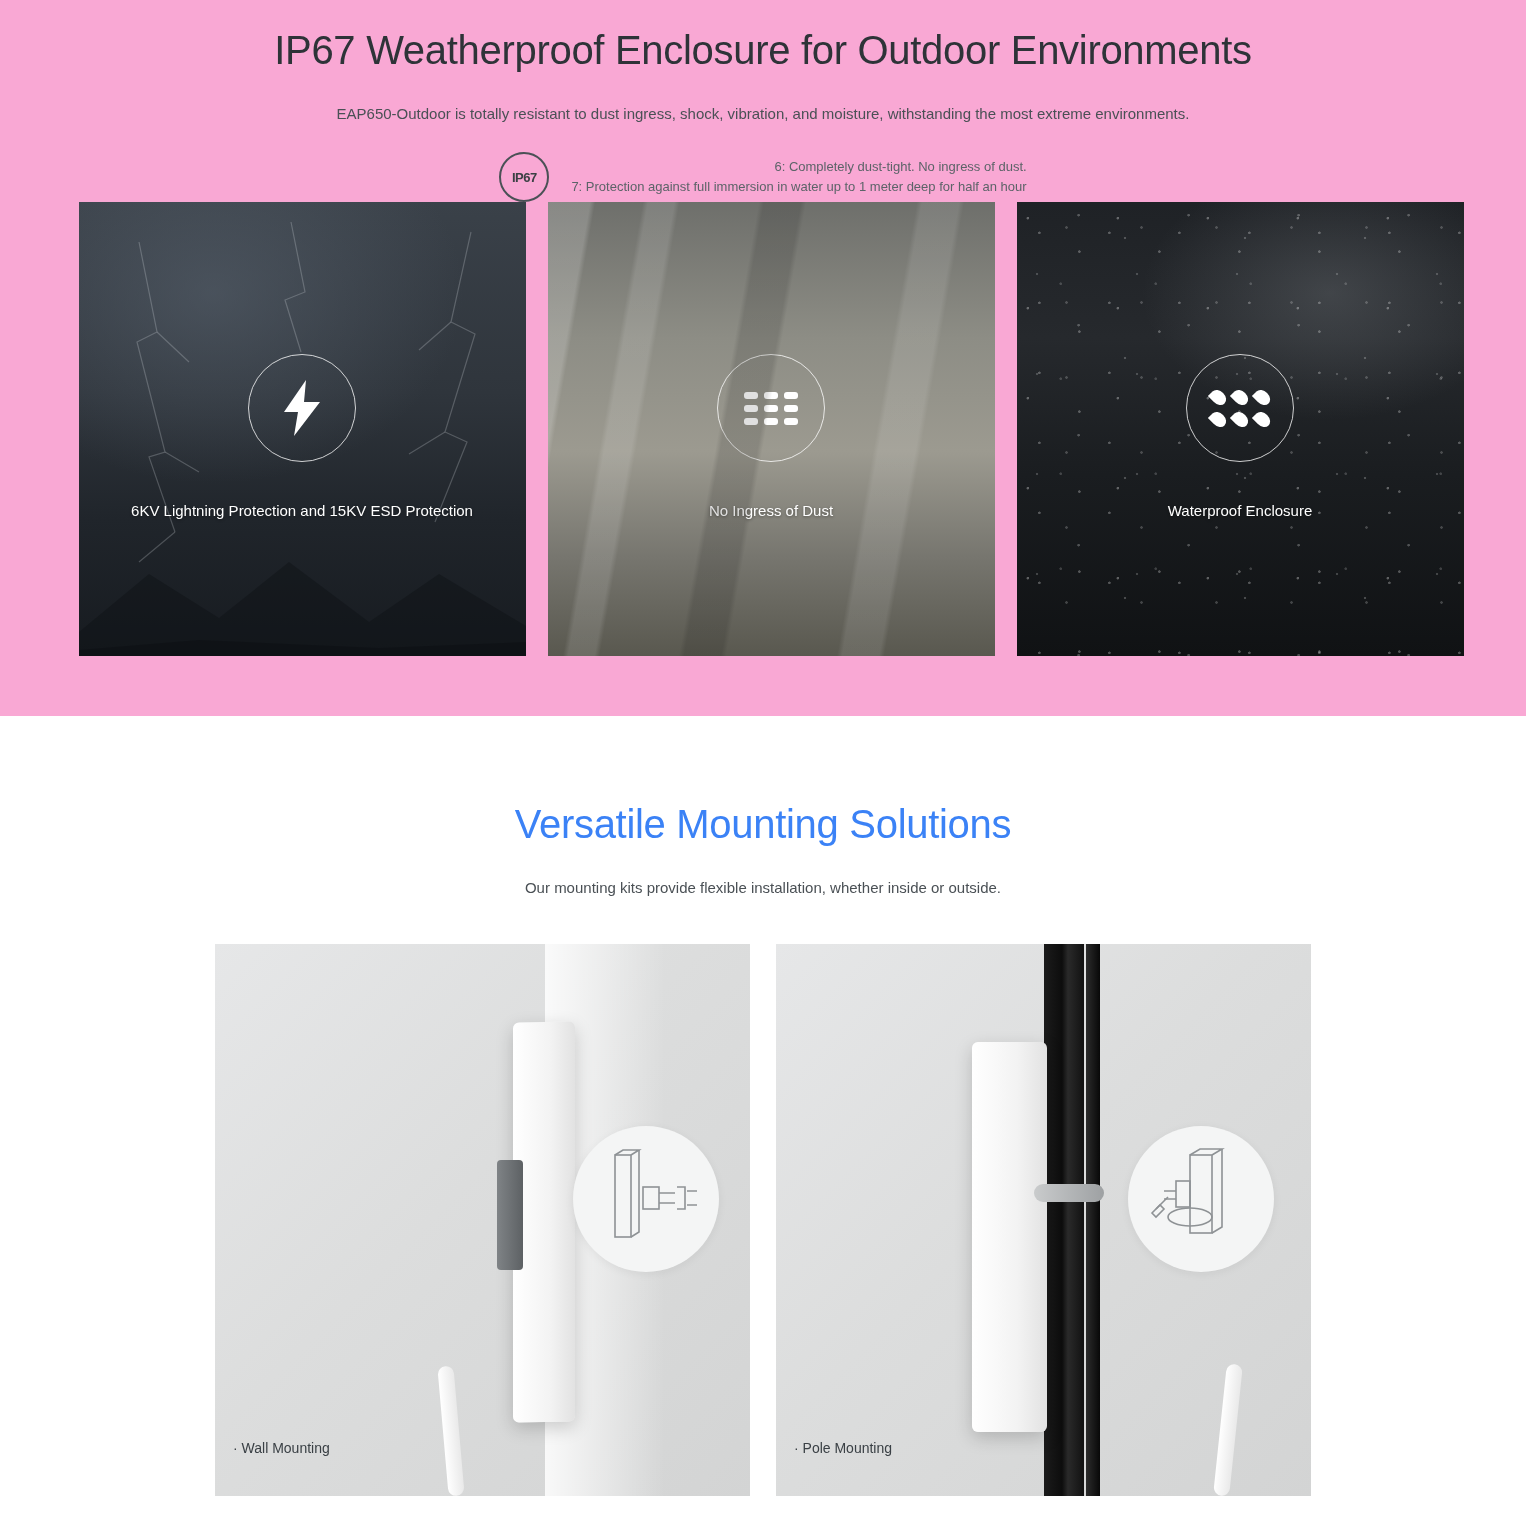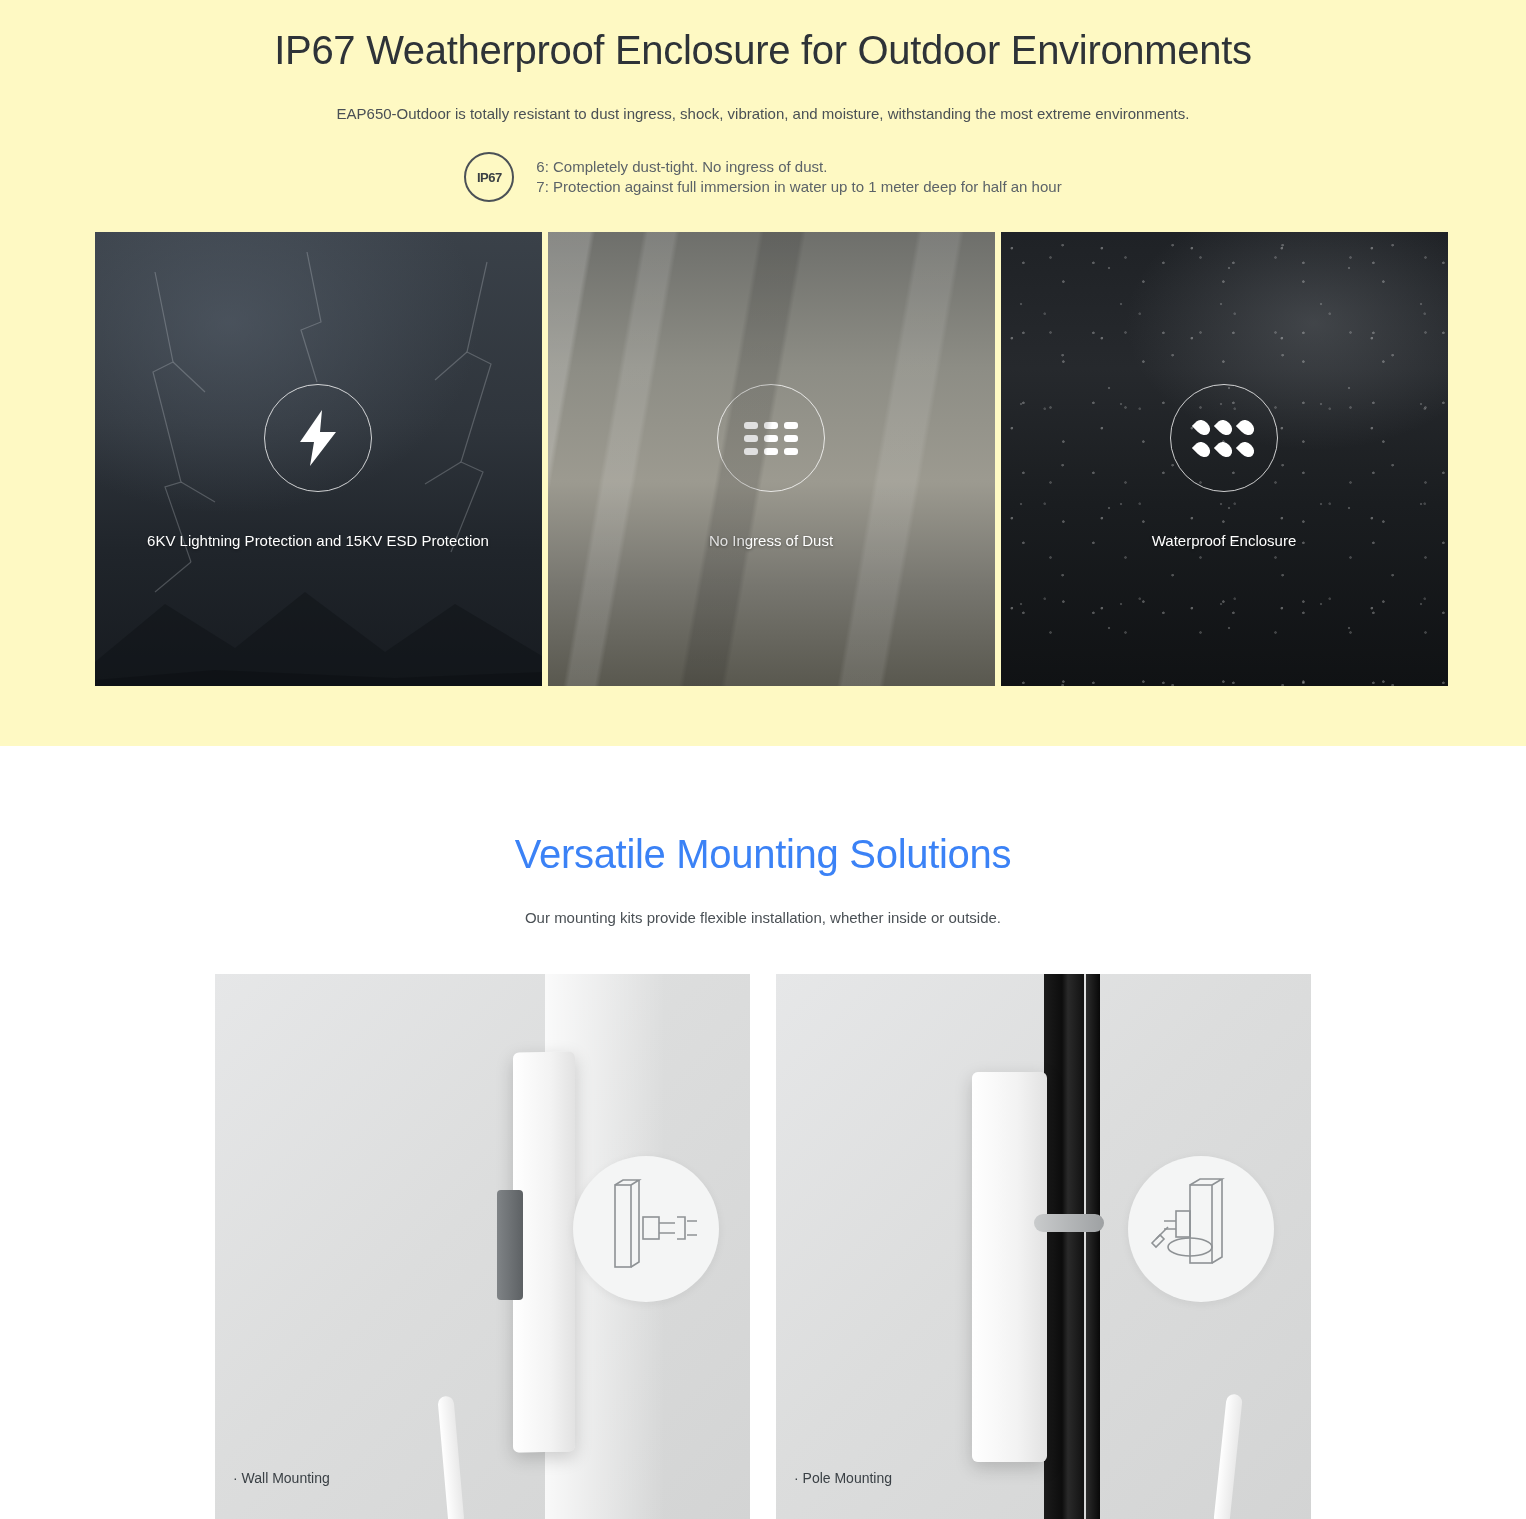--- a/index.html
+++ b/index.html
@@ -7,21 +7,21 @@
     width: 1526px;
     font-family: "Liberation Sans", sans-serif;
     background: #ffffff;
     color: #2b2f33;
     -webkit-font-smoothing: antialiased;
   }
 
   
   .section-ip67 {
     width: 1526px;
-    background: #fef9c3;
+    background: #f9a8d4;
     padding: 0 0 60px 0;
   }
   .sec-title {
     text-align: center;
     font-size: 40px;
     font-weight: 400;
     letter-spacing: -0.3px;
     color: #2e3338;
     padding-top: 28px;
   }
@@ -44,27 +44,26 @@
     width: 50px; height: 50px;
     border-radius: 50%;
     border: 2px solid #4b5156;
     display: flex; align-items: center; justify-content: center;
     font-size: 13px;
     font-weight: 700;
     color: #3b4044;
     letter-spacing: -0.5px;
     flex: none;
   }
-  .ip67-lines { font-size: 15px; line-height: 20px; color: #5c6368; }
+  .ip67-lines { font-size: 13px; line-height: 20px; color: #5c6368; text-align: right; }
 
   .cards {
     display: flex;
     justify-content: center;
-    gap: 6px;
-    margin-top: 30px;
+    gap: 22px;
     padding-left: 16px;
   }
   .card {
     width: 447px;
     height: 454px;
     position: relative;
     overflow: hidden;
   }
   .card .caption {
     position: absolute;

